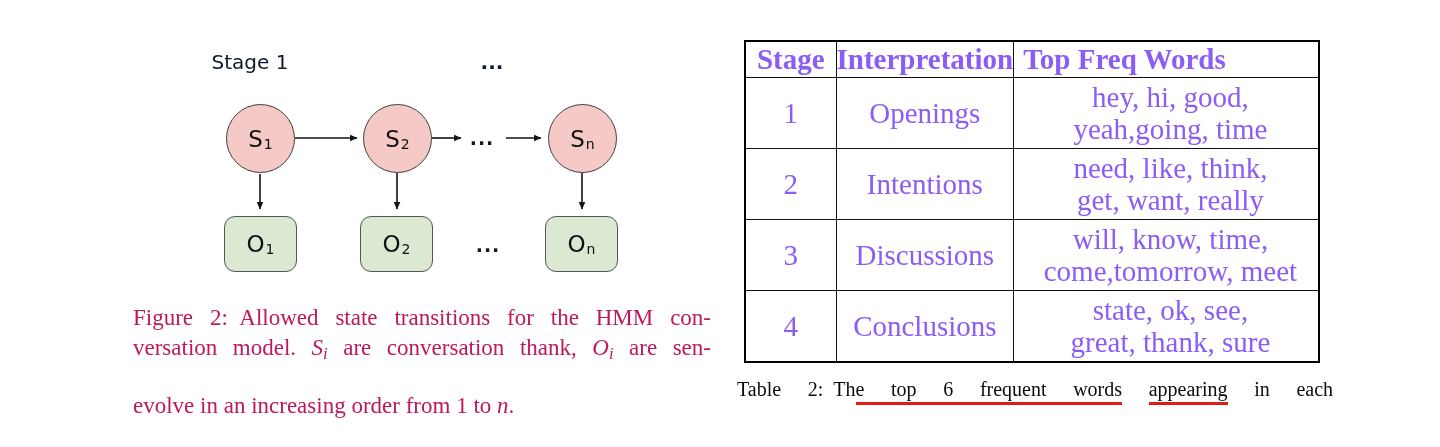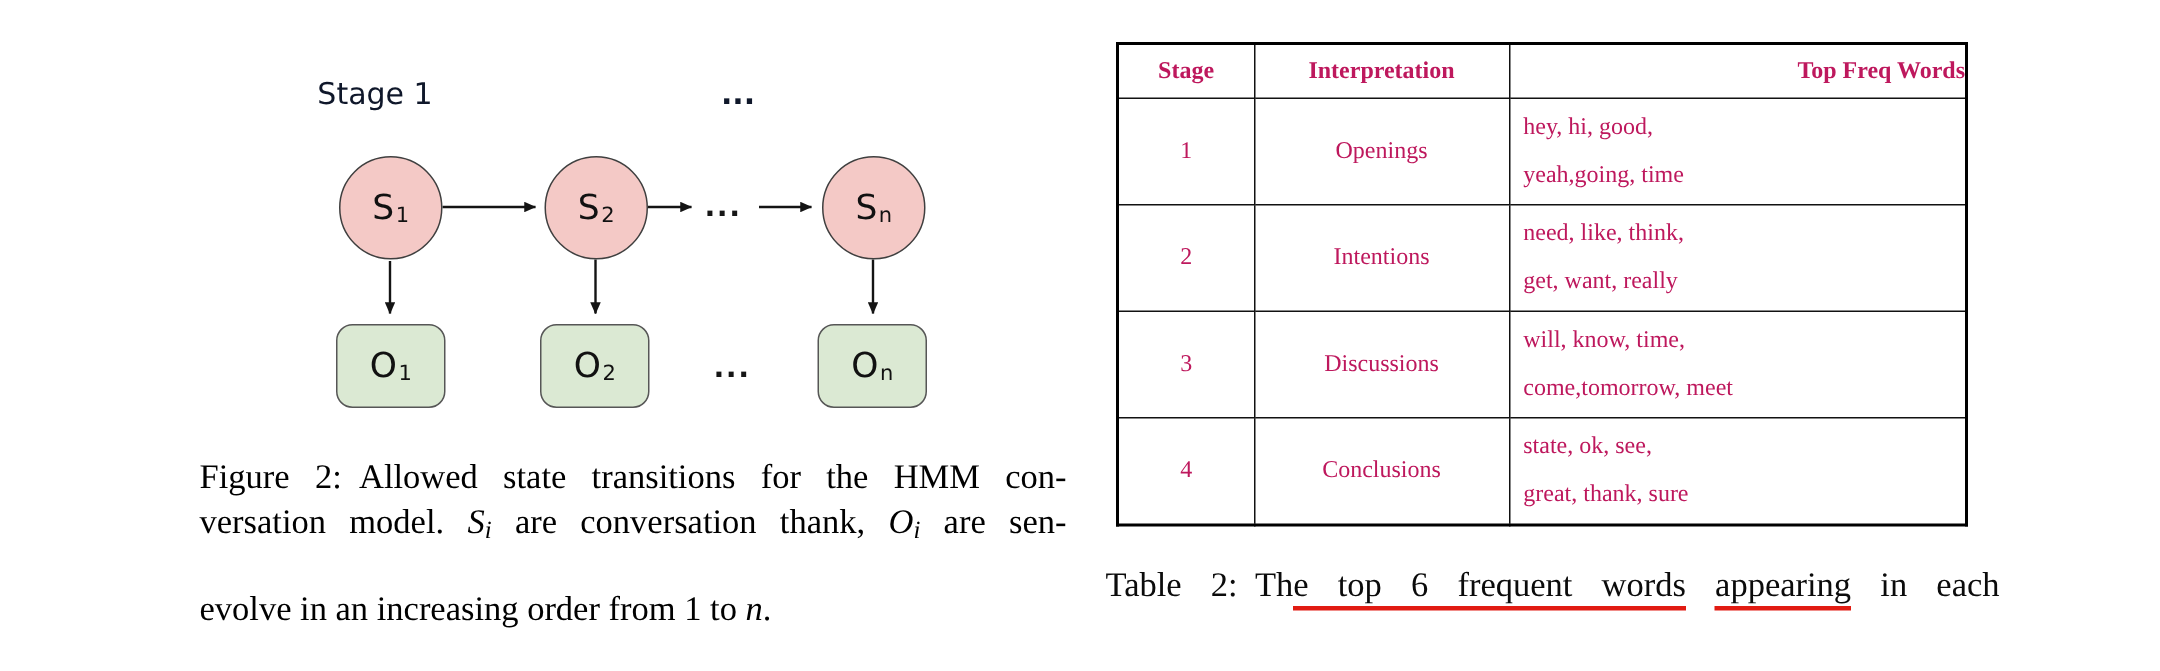--- a/index.html
+++ b/index.html
@@ -27,44 +27,44 @@
   }
   .obs{
     position:absolute;width:73px;height:56px;border-radius:11px;
     background:#dbe9d3;border:1.6px solid #565656;box-sizing:border-box;
     display:flex;align-items:center;justify-content:center;
     font-family:"DejaVu Sans", sans-serif;font-size:23px;color:#111;
   }
   .nsub{font-size:14px;vertical-align:-5px;display:inline-block;transform:translateY(5px);margin-left:1px;}
   .fig-caption{
     position:absolute;left:133px;top:303px;width:578px;
-    font-size:23px;line-height:30px;color:#000000;
+    font-size:23px;line-height:30px;color:#be185d;
   }
   .cap-line{text-align:justify;text-align-last:justify;}
   .cap-line.last{text-align:center;text-align-last:left;margin-top:22px;}
   .seg-i{font-style:italic;}
   .seg-sub{font-style:italic;font-size:0.72em;vertical-align:-0.22em;}
   
   .ptable{
-    position:absolute;left:744px;top:28px;border-collapse:collapse;
-    font-size:16px;color:#be185d;table-layout:fixed;
+    position:absolute;left:744px;top:40px;border-collapse:collapse;
+    font-size:29px;color:#8b5cf6;table-layout:fixed;
   }
   .ptable td,.ptable th{border:1.6px solid #111;padding:0;}
   .ptable{border:2.5px solid #000;}
   .ptable th{font-weight:bold;height:35px;vertical-align:middle;}
   .ptable td{height:70px;vertical-align:middle;}
   .col-stage{width:91px;}
   .col-interp{width:170px;}
   .col-words{width:305px;}
   .c-center{text-align:center;}
-  .c-words{text-align:left;padding-left:9px !important;line-height:32px;}
-  .th-words{text-align:right;padding-left:9px !important;border-radius:10px;}
+  .c-words{text-align:center;padding-left:9px !important;line-height:32px;}
+  .th-words{text-align:left;padding-left:9px !important;border-radius:10px;}
   .tbl-caption{
     position:absolute;left:737px;top:374px;width:596px;
-    font-size:23px;line-height:31px;color:#0b0b0b;
+    font-size:20px;line-height:31px;color:#0b0b0b;
   }
   .redline{border-bottom:3px solid #e11b12;padding-bottom:2px;}
 </style>
 </head>
 <body>
 
 <div class="canvas">
 
   <div class="fig">
 

